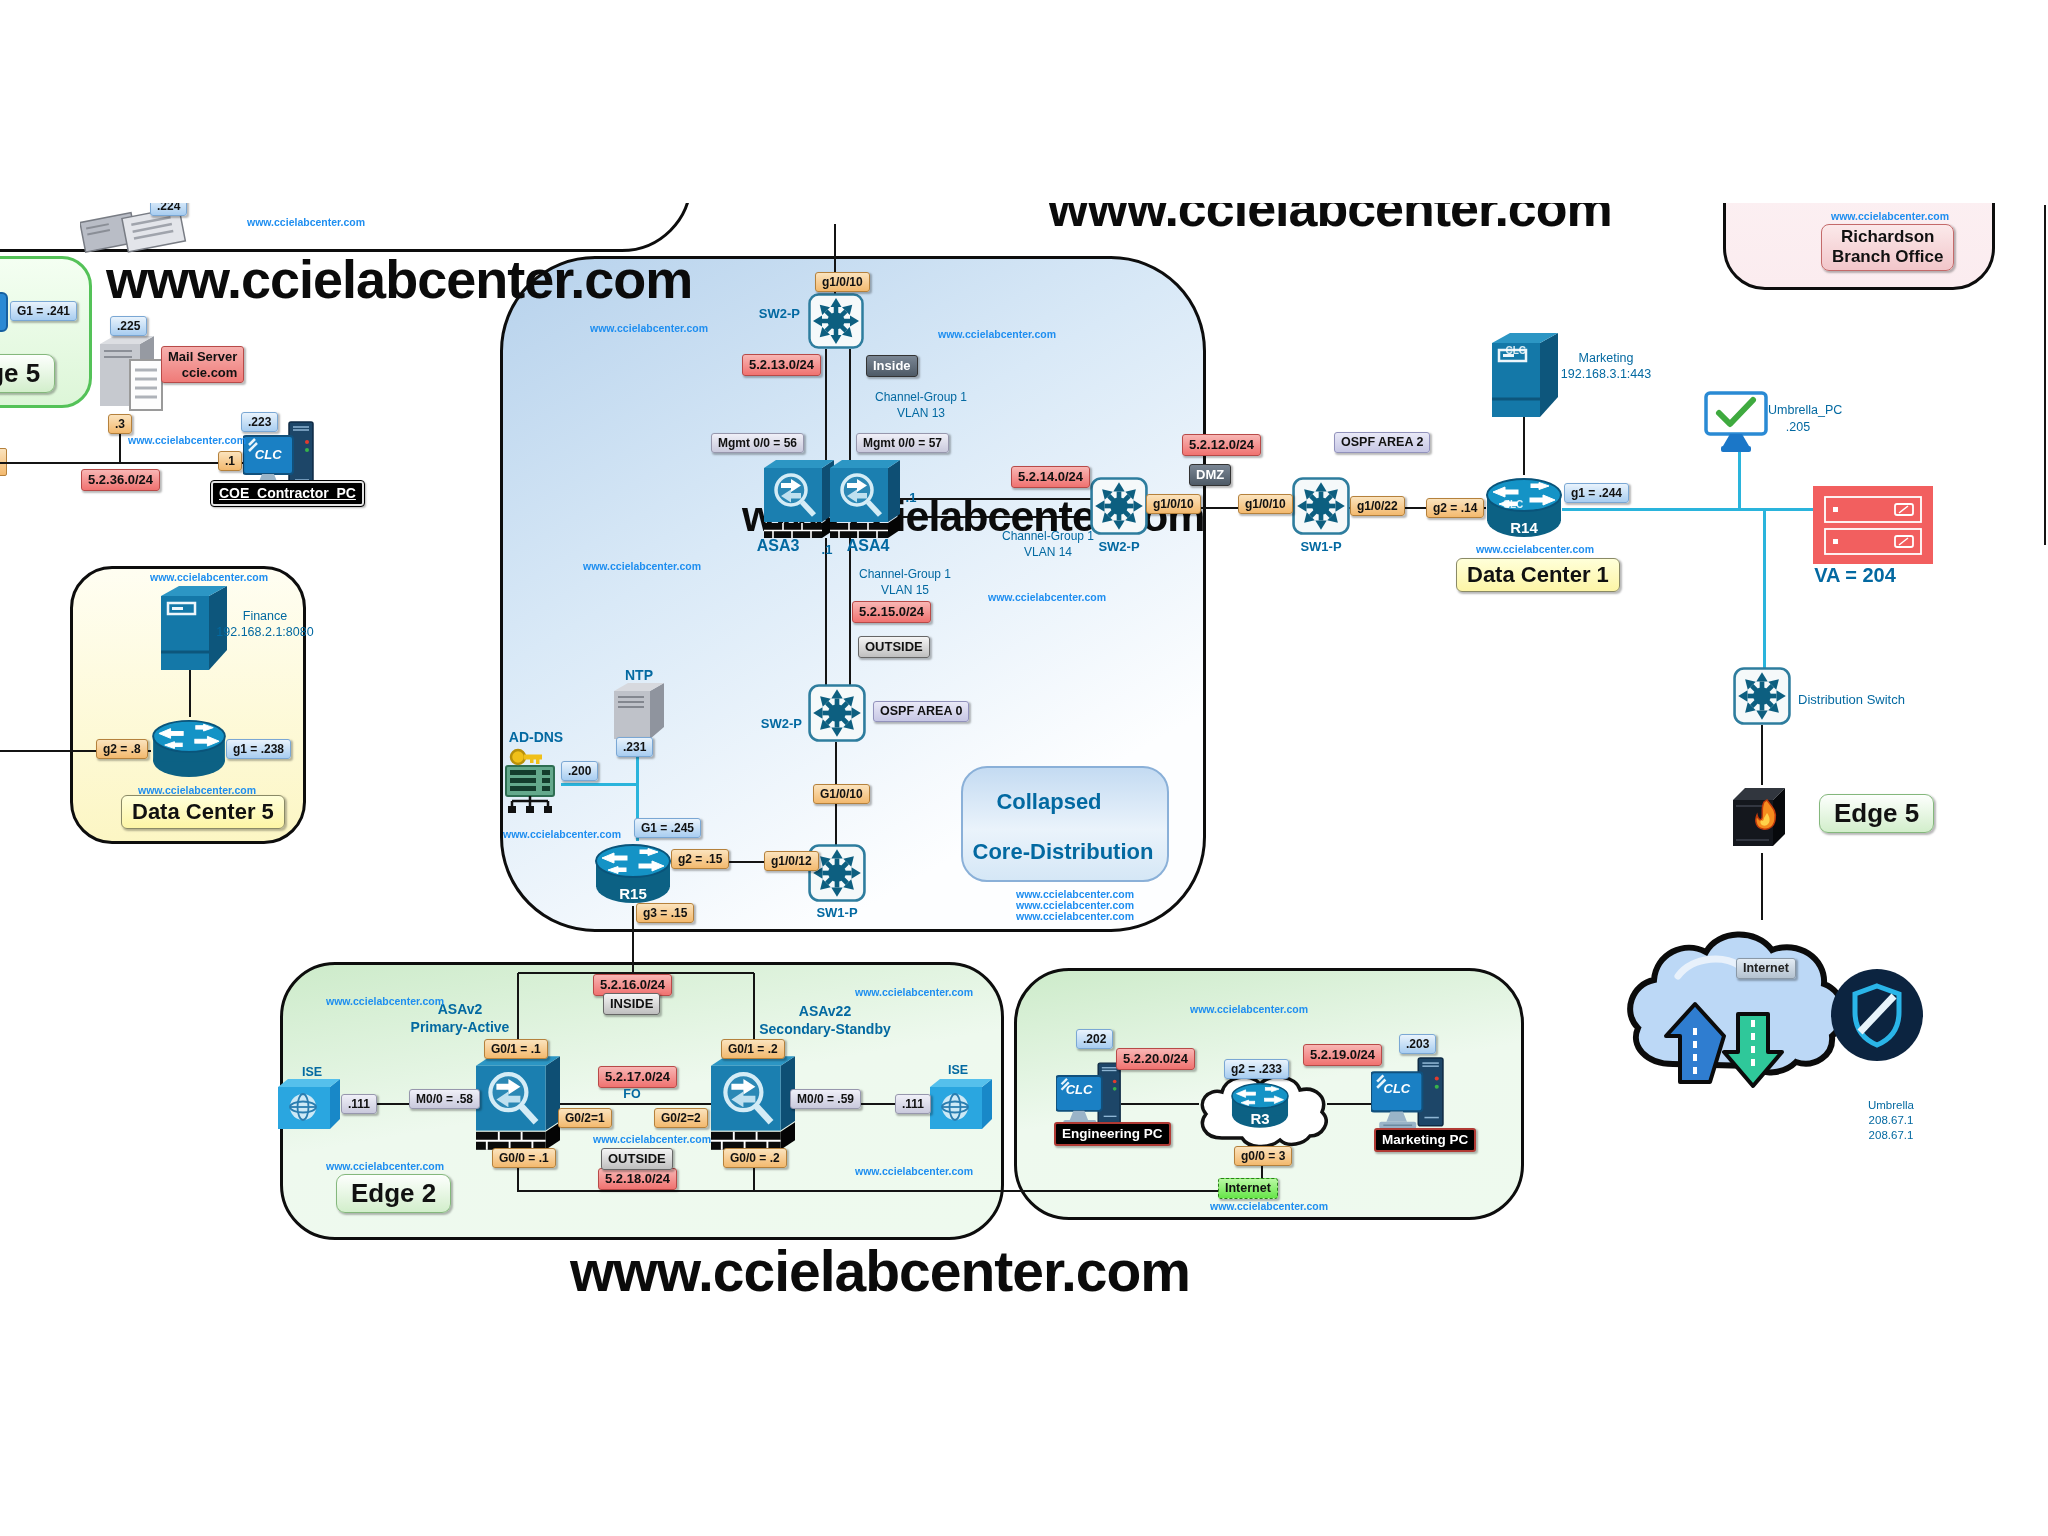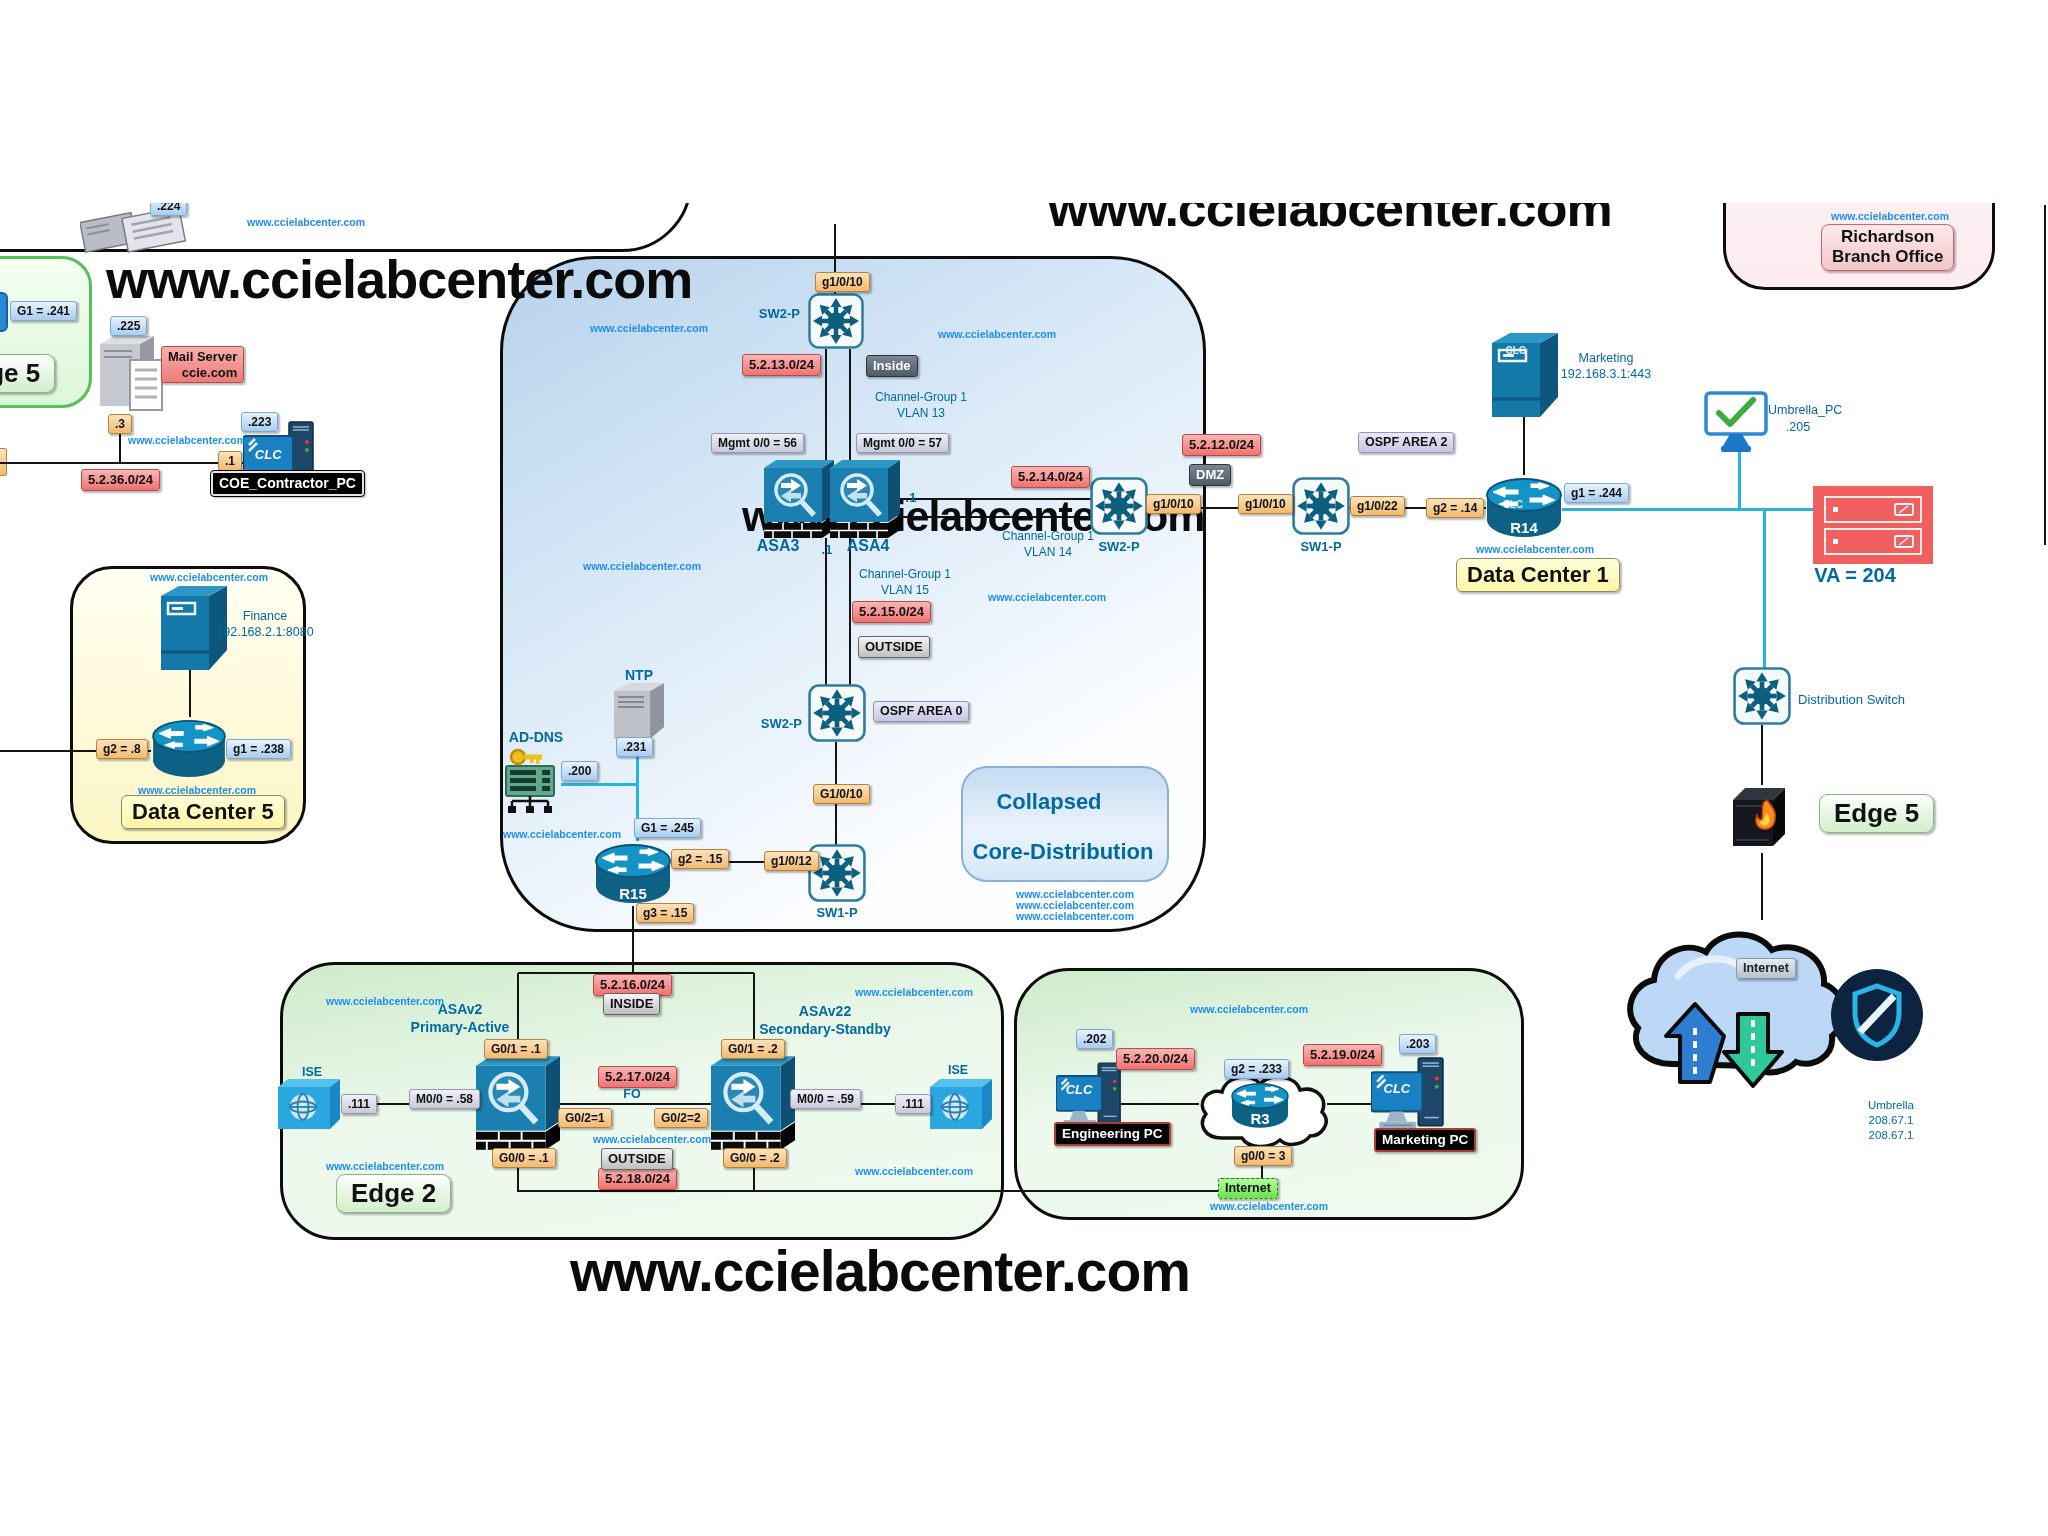--- a/index.html
+++ b/index.html
@@ -691,28 +691,28 @@
     <div class="lab lab-red lay5" style="left: 593px; top: 974px;">5.2.16.0/24</div>
     <div class="lab lab-red lay5" style="left: 598px; top: 1066px;">5.2.17.0/24</div>
     <div class="lab lab-red lay5" style="left: 598px; top: 1168px;">5.2.18.0/24</div>
     <div class="lab lab-red lay5" style="left: 1116px; top: 1048px;">5.2.20.0/24</div>
     <div class="lab lab-red lay5" style="left: 1303px; top: 1044px;">5.2.19.0/24</div>
     <div class="lab lab-dark lay5" style="left: 866px; top: 355px;">Inside</div>
     <div class="lab lab-dark lay5" style="left: 1189px; top: 464px;">DMZ</div>
     <div class="lab lab-steel lay5" style="left: 858px; top: 636px;">OUTSIDE</div>
     <div class="lab lab-steel lay5" style="left: 603px; top: 993px;">INSIDE</div>
     <div class="lab lab-steel lay5" style="left: 601px; top: 1148px;">OUTSIDE</div>
-    <div class="lab lab-ospf lay5" style="left: 1334px; top: 432px; margin-left: 24px;">OSPF AREA 2</div>
+    <div class="lab lab-ospf lay5" style="left: 1334px; top: 432px;">OSPF AREA 2</div>
     <div class="lab lab-ospf lay5" style="left: 873px; top: 701px;">OSPF AREA 0</div>
     <div class="lab lab-yellow lay5" style="left: 121px; top: 795px;">Data Center 5</div>
     <div class="lab lab-yellow lay5" style="left: 1456px; top: 558px;">Data Center 1</div>
     <div class="lab lab-greenbig lay5" style="left: 336px; top: 1174px;">Edge 2</div>
     <div class="lab lab-greenbig lay5" style="left: 1819px; top: 794px;">Edge 5</div>
     <div class="lab lab-greenbig lay5" style="left: -60px; top: 354px;">Edge 5</div>
-    <div class="lab lab-black lay5" style="left: 211px; top: 471px;">COE_Contractor_PC</div>
+    <div class="lab lab-black lay5" style="left: 211px; top: 481px; text-decoration: underline;">COE_Contractor_PC</div>
     <div class="lab lab-blackred lay5" style="left: 1054px; top: 1122px;">Engineering PC</div>
     <div class="lab lab-blackred lay5" style="left: 1374px; top: 1128px;">Marketing PC</div>
     <div class="lab lab-netgreen lay5" style="left: 1218px; top: 1178px;">Internet</div>
     <div class="lab lab-netgray lay5" style="left: 1736px; top: 958px;">Internet</div>
     <div class="lab lab-mailred lay5" style="left: 161px; top: 346px;">Mail Server
 ccie.com</div>
     <div class="lab lab-pink lay5" style="left: 1821px; top: 224px;">Richardson
 Branch Office</div>
     <div class="txt lay5" style="left: 856px; top: 390px; width: 130px; font-size: 12px; text-align: center;">Channel-Group 1
 VLAN 13</div>

